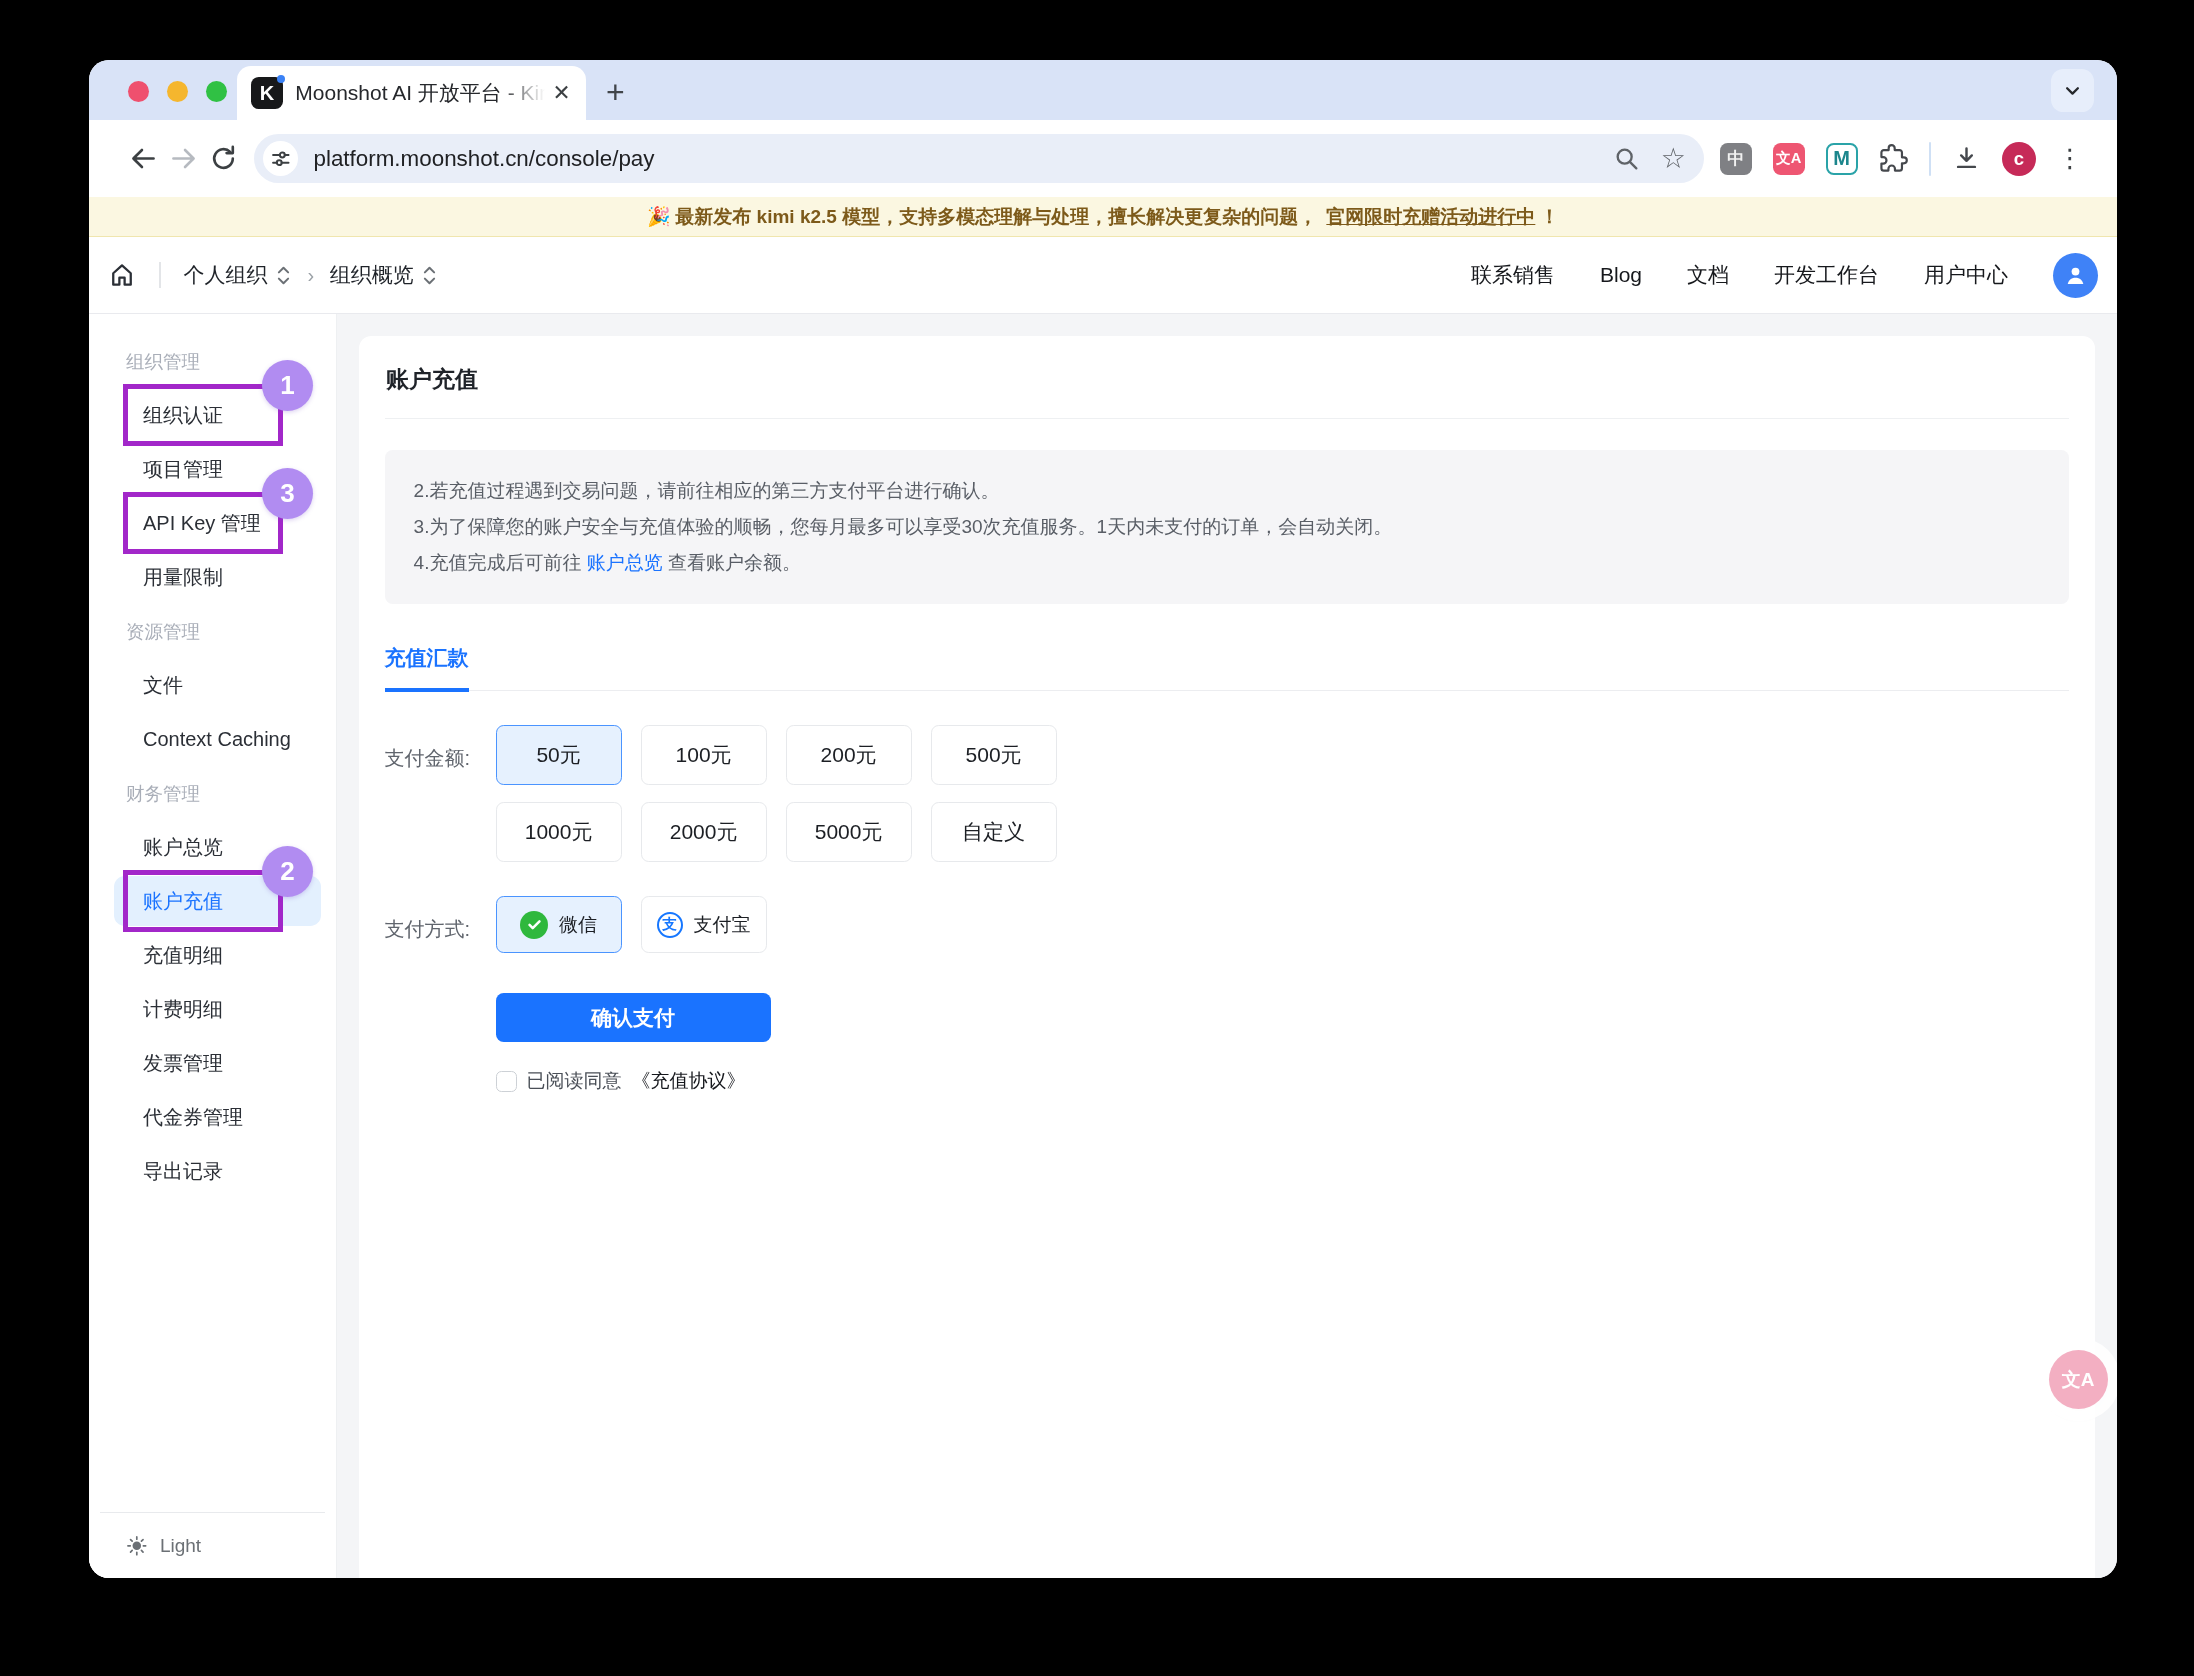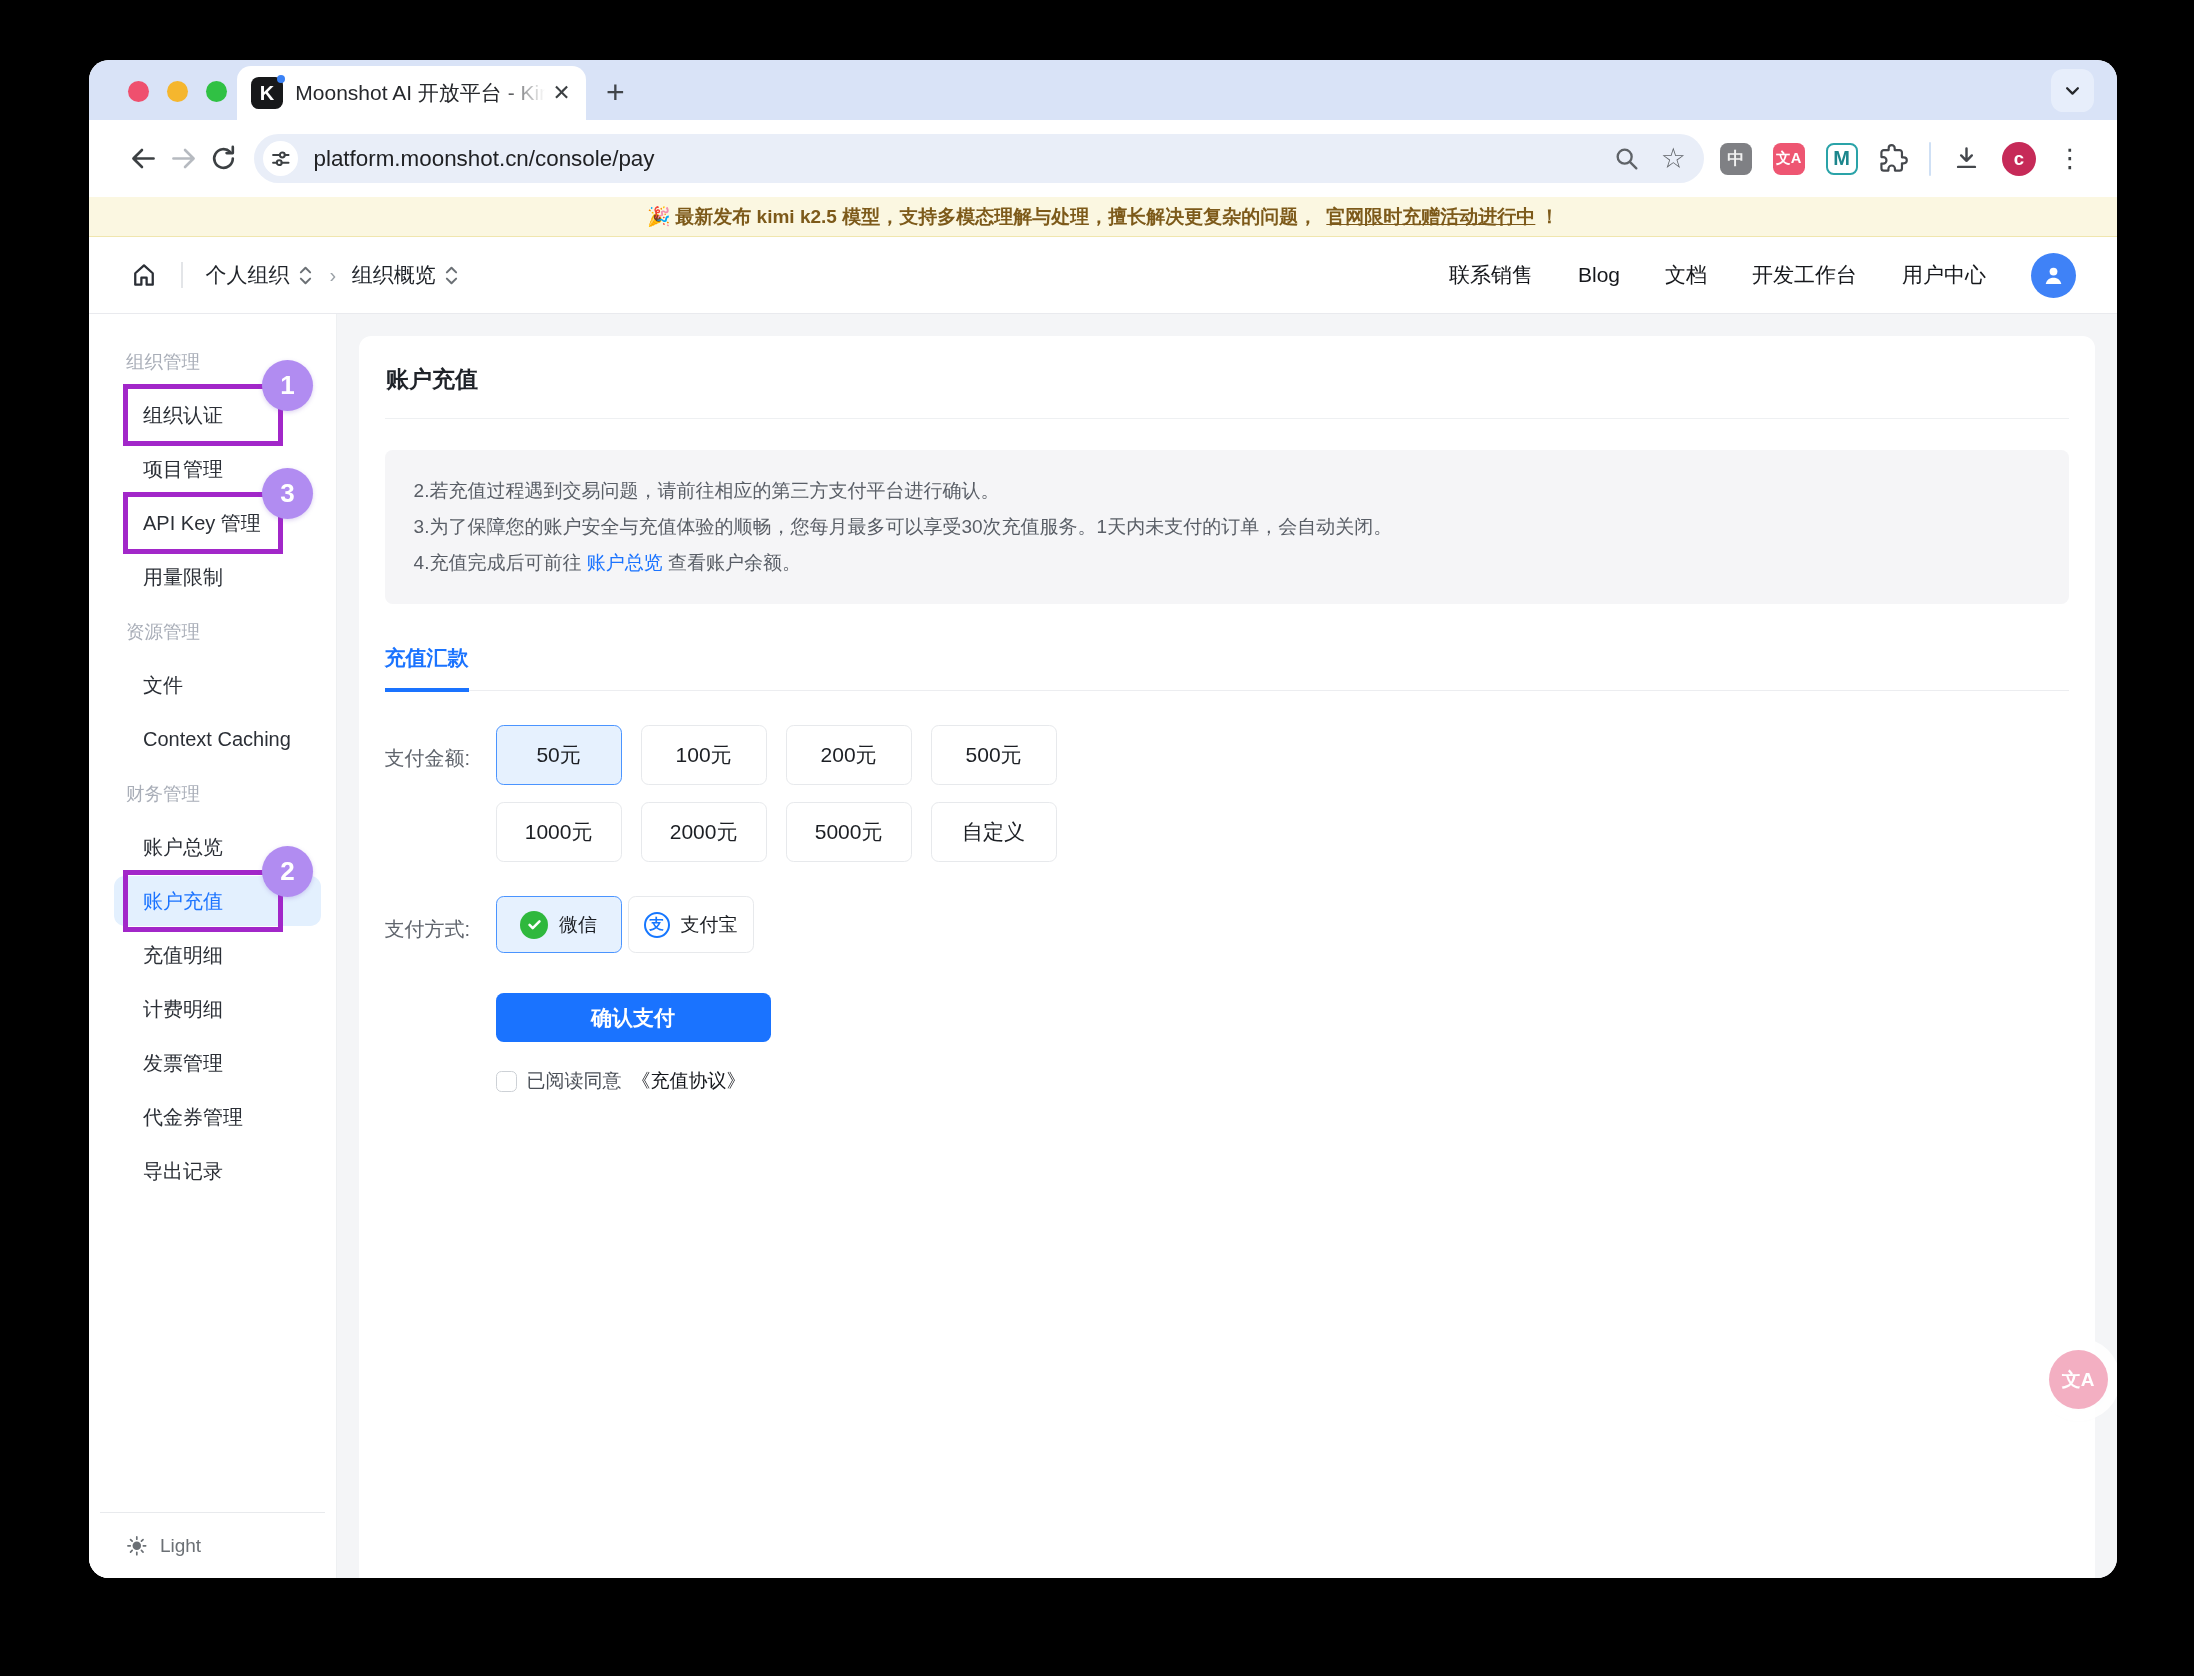--- a/index.html
+++ b/index.html
@@ -46,21 +46,21 @@
   .dots { font-size:26px; color:#3c4043; }
 
   
   .banner { height:40px; background:#fbf7e1; border-bottom:1.5px solid #f0e6ae; display:flex; align-items:center;
     justify-content:center; font-size:19px; color:#7d5a1a; flex:none; gap:4.6px; }
   .banner b { font-weight:600; }
   .banner .blink { text-decoration:underline; font-weight:600; color:#7d5a1a; cursor:pointer; margin-left:4.6px; }
 
   
   .appheader { height:77px; background:#fff; border-bottom:1.5px solid #e9eaee; display:flex; align-items:center;
-    padding:0 41px; flex:none; }
+    padding:0 19px; flex:none; }
   .hdivider { width:1.5px; height:26px; background:#e3e5e8; margin:0 23px; }
   .crumb { display:flex; align-items:center; gap:7.7px; font-size:21px; color:#1f2329; font-weight:500; }
   .crumbsep { color:#9aa0a6; font-size:20px; margin:0 15.4px; }
   .hnav { margin-left:auto; display:flex; align-items:center; gap:45px; font-size:21px; color:#16181c; }
   .hnav span { cursor:pointer; }
   .avatar { width:45px; height:45px; border-radius:50%; background:#3f82f7; display:flex; align-items:center; justify-content:center; }
 
   
   .appbody { flex:1; display:flex; background:#f4f5f7; min-height:0; position:relative; }
   .sidebar { width:248px; background:#fff; border-right:0.8px solid #eef0f2; padding-top:20px;
@@ -92,21 +92,21 @@
   .paytab { display:inline-block; color:#1a73ff; font-size:21px; font-weight:600; padding-bottom:15.4px;
     border-bottom:4.6px solid #1a73ff; margin-bottom:-1.5px; cursor:pointer; }
   .form { margin-top:34px; }
   .frow { display:flex; margin-bottom:34px; }
   .flabel { width:111px; flex:none; font-size:20px; color:#60656d; padding-top:20px; }
   .amts { display:grid; grid-template-columns:repeat(4,126px); gap:17px 19px; }
   .amt { height:60px; border:1.5px solid #e7e9ec; border-radius:7.7px; background:#fff; font-size:21px; font-weight:500;
     color:#1c1f24; display:flex; align-items:center; justify-content:center; cursor:pointer;
     font-family:"Liberation Sans","DejaVu Sans",sans-serif; }
   .amt.selected { background:#e6f1fe; border-color:#4a94ff; }
-  .methods { display:flex; gap:6px; }
+  .methods { display:flex; gap:19px; }
   .method { width:126px; height:57px; border:1.5px solid #e7e9ec; border-radius:7.7px; background:#fff;
     display:flex; align-items:center; justify-content:center; gap:10.8px; font-size:19px; color:#1c1f24; cursor:pointer; }
   .method.selected { background:#e6f1fe; border-color:#4a94ff; }
   .wechat-ic { width:28px; height:28px; border-radius:50%; background:#2fb83d; display:flex; align-items:center; justify-content:center; }
   .alipay-ic { width:26px; height:26px; border-radius:50%; border:2.3px solid #1677ff; color:#1677ff; font-size:14.7px;
     font-weight:700; display:flex; align-items:center; justify-content:center; }
   .confirm { margin:40px 0 0 111px; width:275px; height:49px; background:#1a73ff; border:none; border-radius:7.7px;
     color:#fff; font-size:21px; font-weight:600; display:flex; align-items:center; justify-content:center; cursor:pointer;
     font-family:"Liberation Sans","DejaVu Sans",sans-serif; }
   .agree { margin:26px 0 0 111px; display:flex; align-items:center; gap:10px; font-size:19px; }

